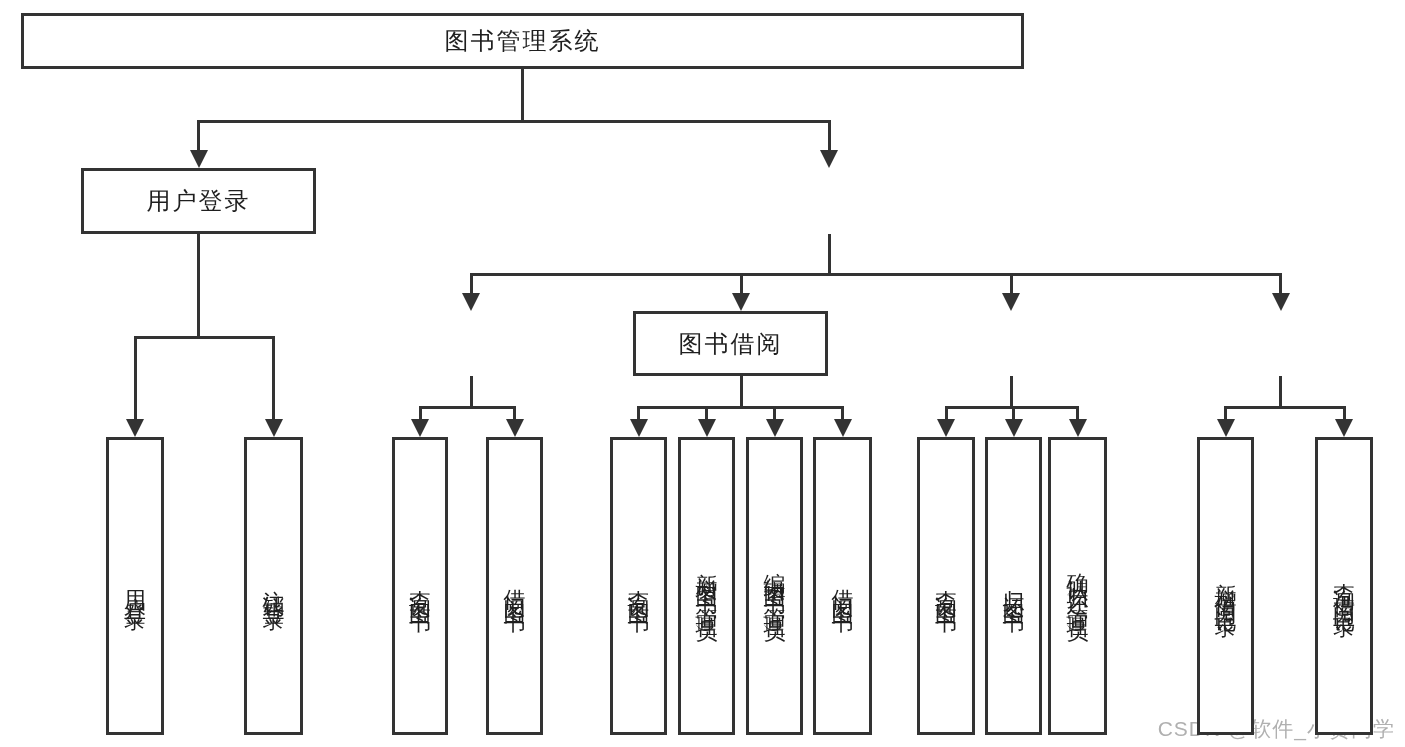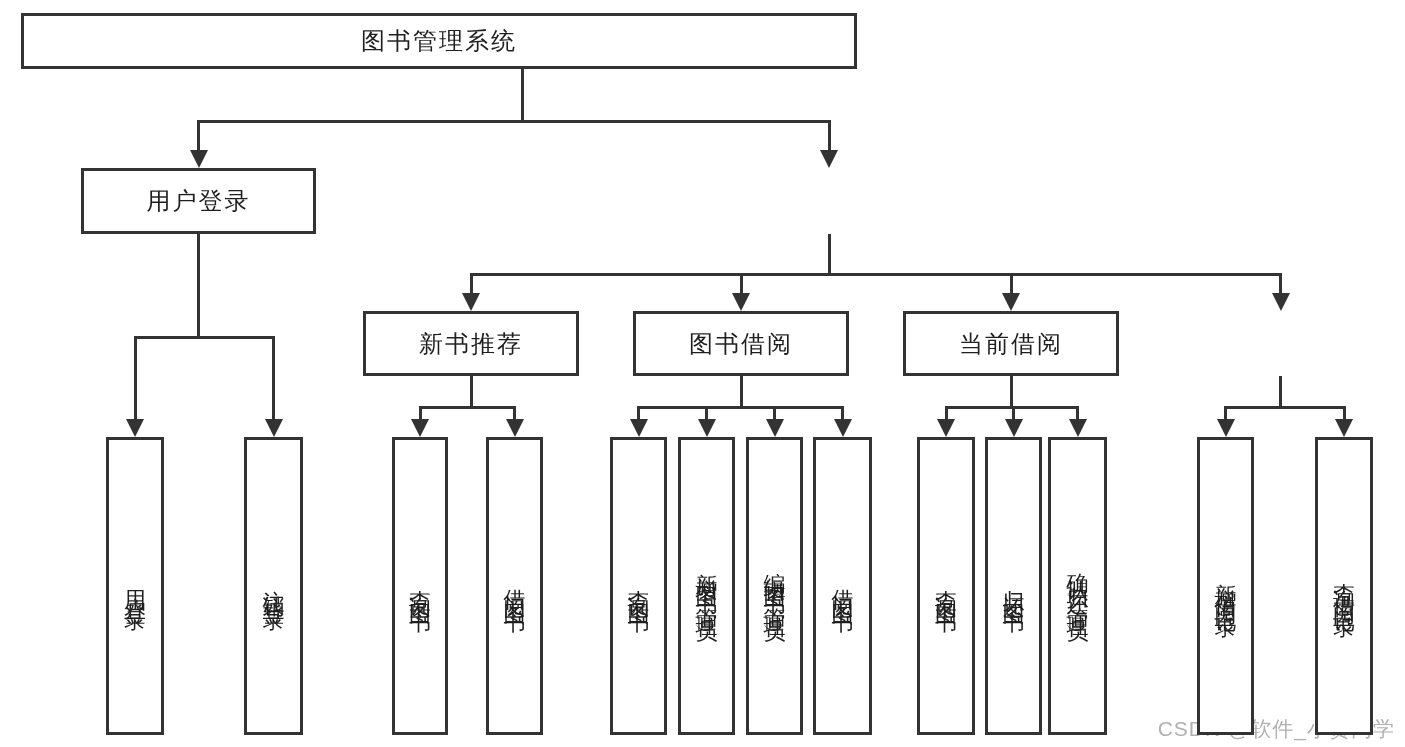--- a/index.html
+++ b/index.html
@@ -51,34 +51,28 @@
     color:var(--wm,#b0b0b0);
     text-shadow:1px 1px 2px #fff,-1px -1px 2px #fff;
     letter-spacing:1px;
   }
 </style>
 </head>
 <body>
 
 <div id="canvas" style="--line: #333333; --border: #333333; --text: #1f1f1f; --wm: #b0b0b0; --bg: #ffffff;">
   <span class="watermark">CSDN @软件_小贺同学</span>
-<div class="node" style="left: 21px; top: 13px; width: 836px; height: 56px;">
+<div class="node" style="left: 21px; top: 13px; width: 1003px; height: 56px;">
       <span class="node-label">图书管理系统</span>
     </div>
     <div class="node" style="left: 81px; top: 168px; width: 235px; height: 66px;">
       <span class="node-label">用户登录</span>
     </div>
-    <div class="node" style="left: 363px; top: 311px; width: 216px; height: 65px;">
-      <span class="node-label">新书推荐</span>
-    </div>
-    <div class="node" style="left: 633px; top: 311px; width: 216px; height: 65px;">
+    <div class="node" style="left: 633px; top: 311px; width: 195px; height: 65px;">
       <span class="node-label">图书借阅</span>
-    </div>
-    <div class="node" style="left: 903px; top: 311px; width: 216px; height: 65px;">
-      <span class="node-label">当前借阅</span>
     </div>
     <div class="node vertical" style="left: 106px; top: 437px; width: 58px; height: 298px;">
       <span class="node-label">用户登录</span>
     </div>
     <div class="node vertical" style="left: 244px; top: 437px; width: 59px; height: 298px;">
       <span class="node-label">注销登录</span>
     </div>
     <div class="node vertical" style="left: 392px; top: 437px; width: 56px; height: 298px;">
       <span class="node-label">查询图书</span>
     </div>

